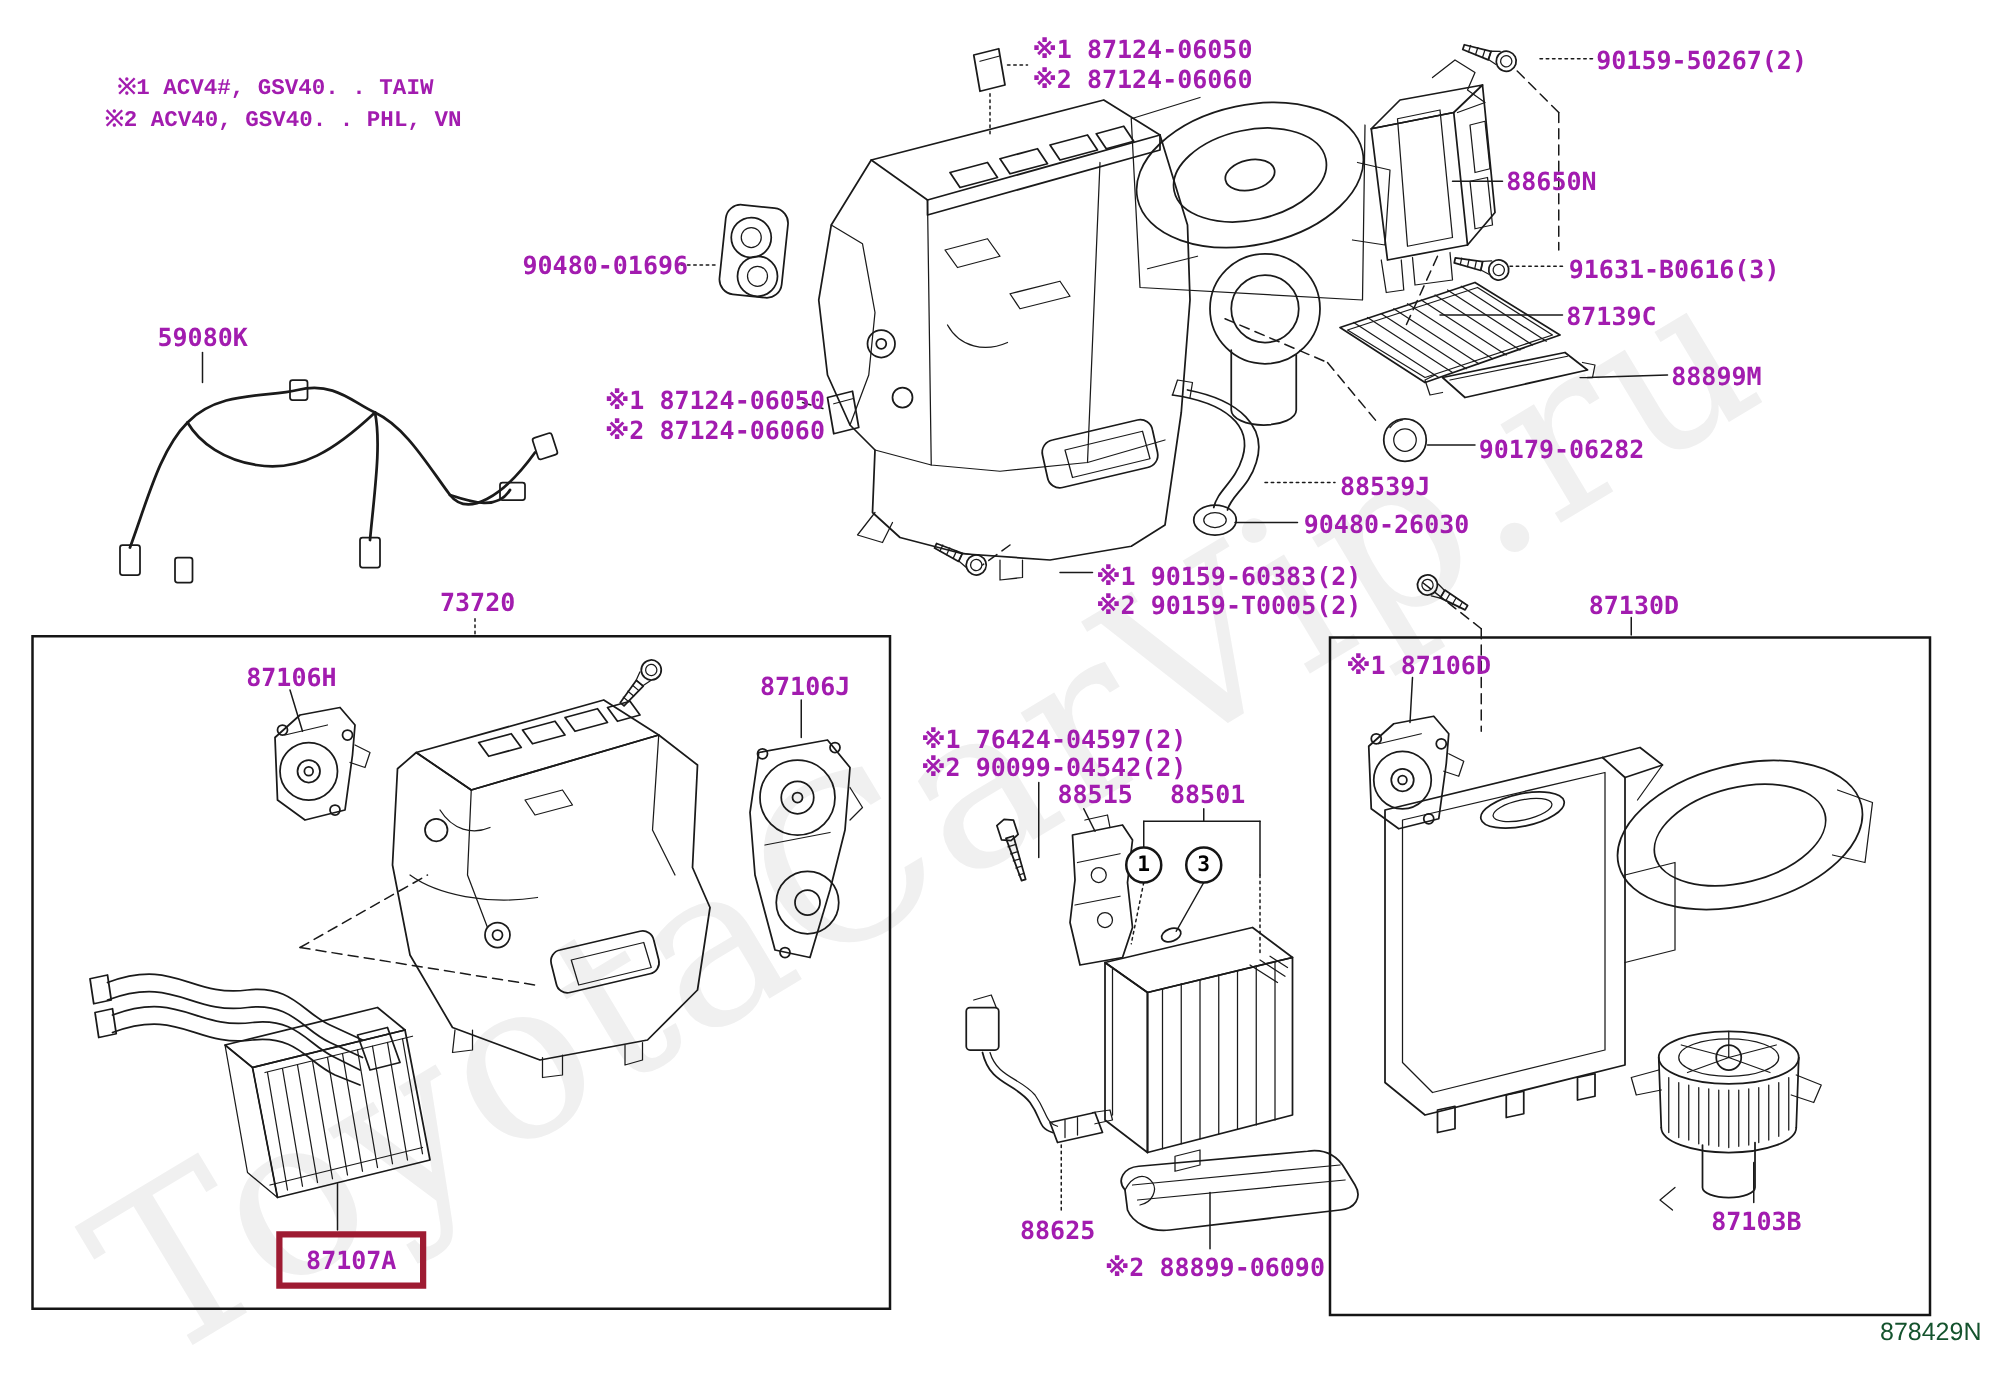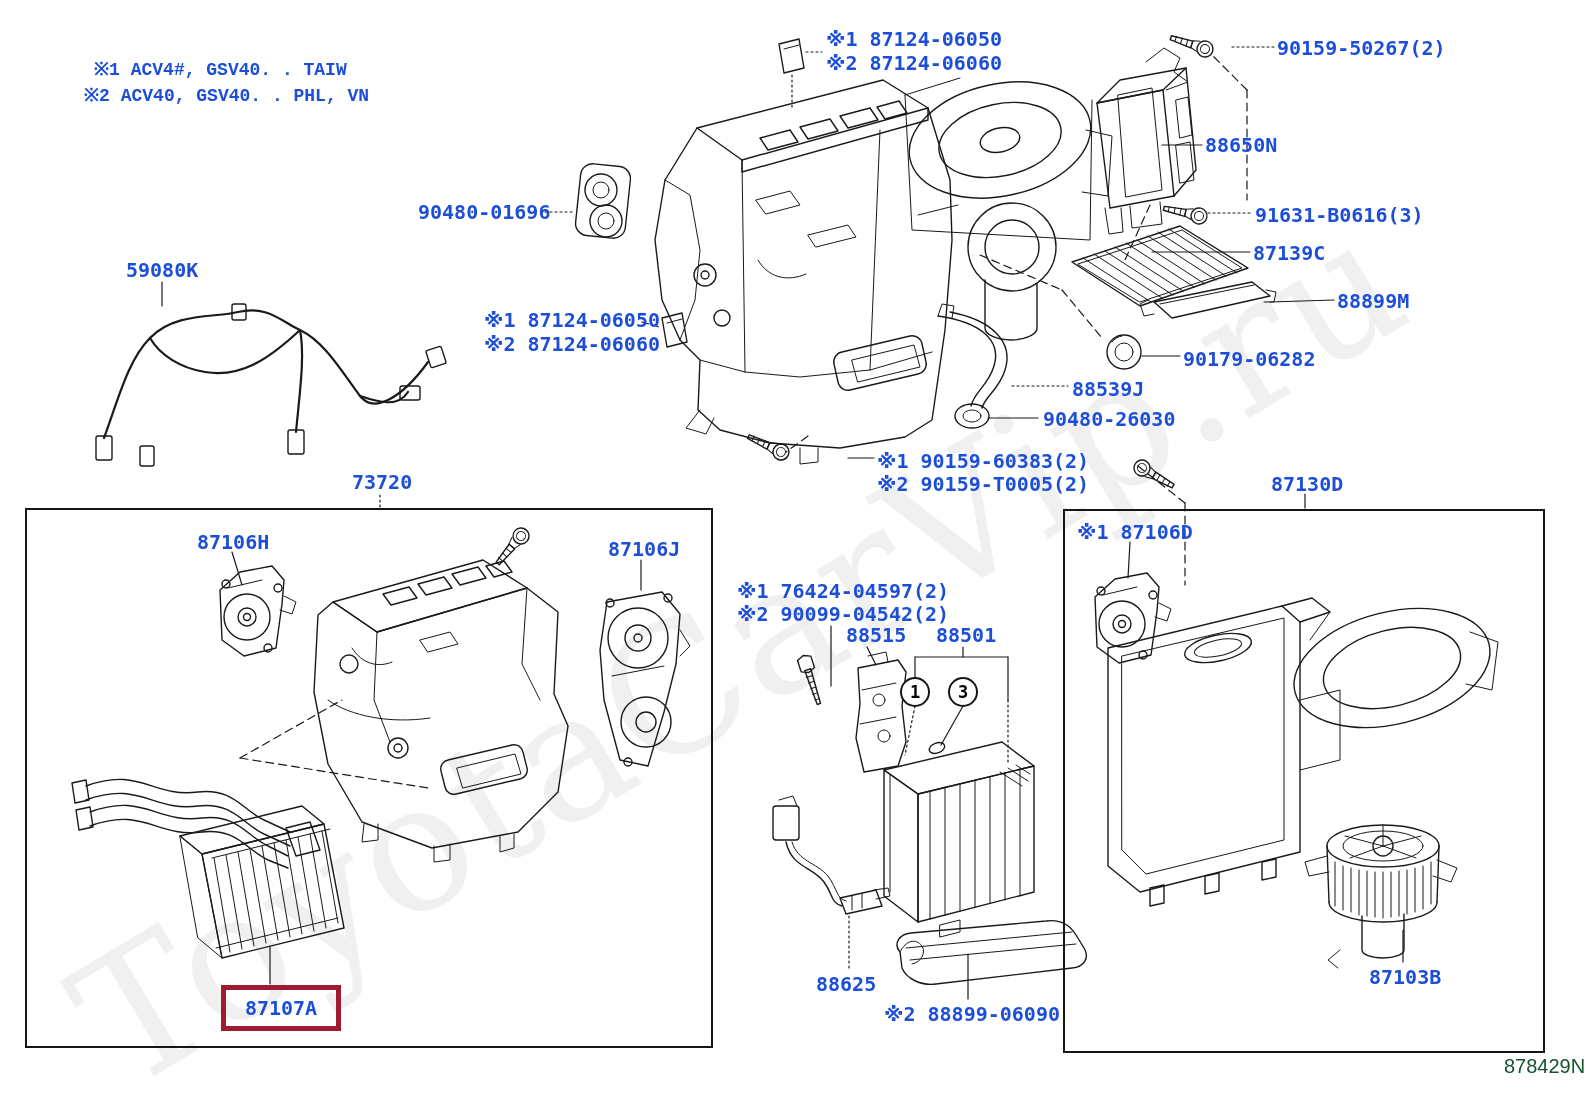--- a/index.html
+++ b/index.html
@@ -10,21 +10,21 @@
       white-space:nowrap;z-index:0;}
   svg.art{position:absolute;left:0;top:0;z-index:2;}
   svg.art path,svg.art circle,svg.art ellipse,svg.art rect{
       fill:none;stroke:#1a1a1a;stroke-width:1.4;stroke-linejoin:round;stroke-linecap:round;}
   svg.art .thin{stroke-width:1;}
   svg.art .wire{stroke-width:2.2;}
   svg.art .leader{stroke-width:1.2;}
   svg.art .dot{stroke-dasharray:2 3;stroke-width:1.2;}
   svg.art .dash{stroke-dasharray:8 5;stroke-width:1.2;}
   .panel{position:absolute;border:2px solid #151515;z-index:1;}
-  .lbl{position:absolute;font-weight:bold;font-size:20px;color:#1d4ed8;white-space:nowrap;z-index:3;}
+  .lbl{position:absolute;font-weight:bold;font-size:20px;color:#a21caf;white-space:nowrap;z-index:3;}
   .legend{font-size:18px;font-family:Liberation Mono, monospace;}
   .hlbox{position:absolute;left:221px;top:985px;width:110px;height:36px;border:5px solid #0ea5e9;
          display:flex;align-items:center;justify-content:center;z-index:3;}
   .hlbox .lbl{position:static;}
   .callout{position:absolute;width:26px;height:26px;border:2px solid #151515;border-radius:50%;
            background:#fff;display:flex;align-items:center;justify-content:center;
            font-weight:bold;font-size:17px;z-index:3;}
   .docnum{position:absolute;left:1504px;top:1055px;font-family:"Liberation Sans",sans-serif;
           font-size:20px;color:#14532d;z-index:3;}
 </style>

